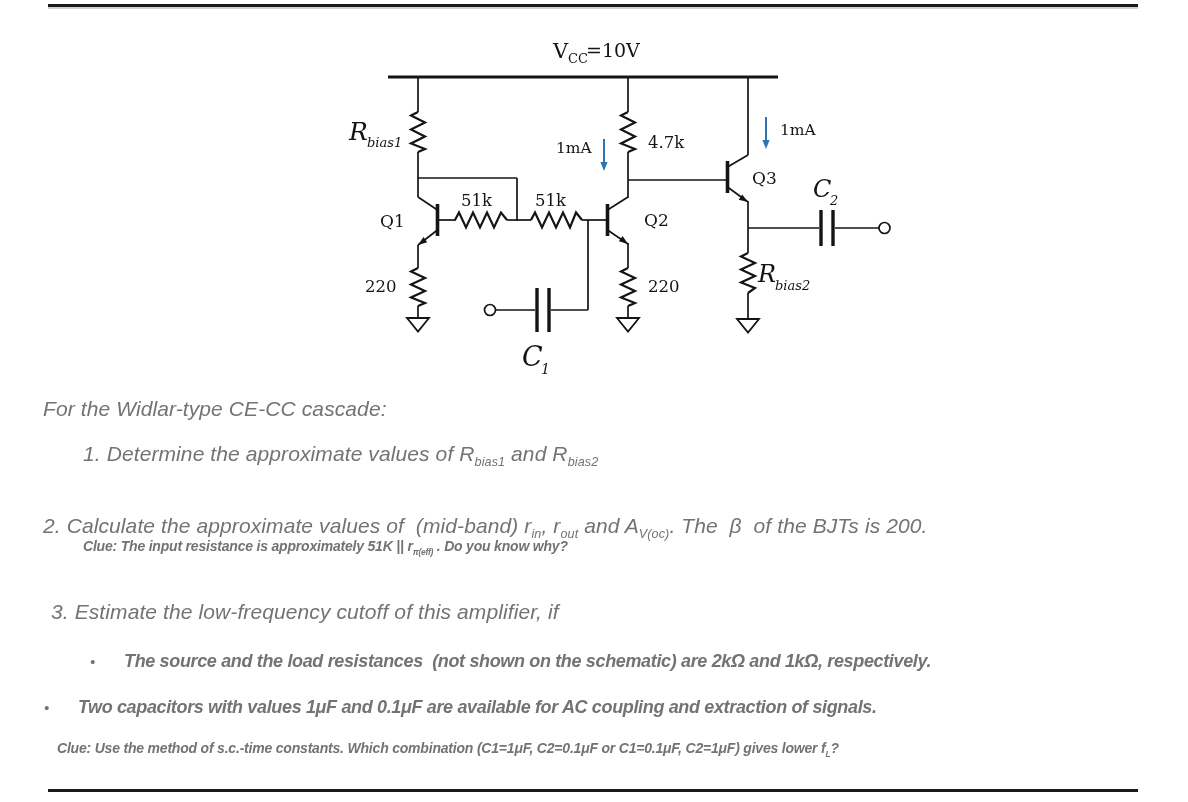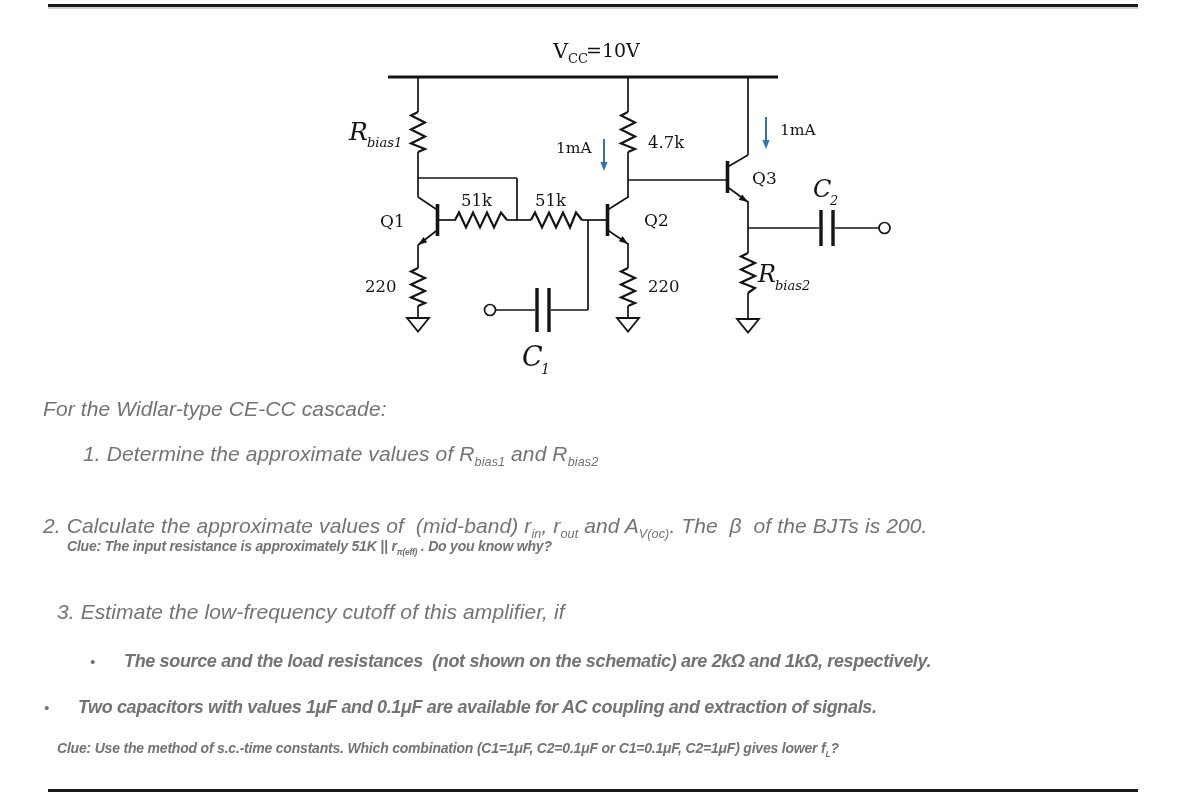--- a/index.html
+++ b/index.html
@@ -140,21 +140,21 @@
   <text class="lbl ital" x="522" y="366" font-size="27">C</text>
   <text class="lbl ital" x="541" y="374" font-size="14">1</text>
 </svg>
 
 <div class="tline h" style="left:43px;top:396px;">For the Widlar-type CE-CC cascade:</div>
 
 <div class="tline h" style="left:43px;top:441px;margin-left:40px;"><span>1. Determine the approximate values of R</span><sub>bias1</sub><span> and R</span><sub>bias2</sub></div>
 
 <div class="tline h" style="left:43px;top:513px;"><span>2. Calculate the approximate values of  (mid-band) r</span><sub>in</sub><span>, r</span><sub>out</sub><span> and A</span><sub>V(oc)</sub><span>. The  β  of the BJTs is 200.</span></div>
 
-<div class="tline clue" style="left:67px;top:538px;"><span>Clue: The input resistance is approximately 51K || r</span><sub>π(eff)</sub><span> . Do you know why?</span></div>
+<div class="tline clue" style="left:83px;top:538px;"><span>Clue: The input resistance is approximately 51K || r</span><sub>π(eff)</sub><span> . Do you know why?</span></div>
 
-<div class="tline h" style="left:57px;top:599px;">3. Estimate the low-frequency cutoff of this amplifier, if</div>
+<div class="tline h" style="left:51px;top:599px;">3. Estimate the low-frequency cutoff of this amplifier, if</div>
 
 <div class="tline bl" style="left:52px;top:651px;margin-left:38px;"><span class="bdot">•</span><span>The source and the load resistances  (not shown on the schematic) are 2kΩ and 1kΩ, respectively.</span></div>
 
 <div class="tline bl" style="left:44px;top:697px;"><span class="bdot">•</span><span>Two capacitors with values 1μF and 0.1μF are available for AC coupling and extraction of signals.</span></div>
 
 <div class="tline clue" style="left:57px;top:740px;"><span>Clue: Use the method of s.c.-time constants. Which combination (C1=1μF, C2=0.1μF or C1=0.1μF, C2=1μF) gives lower f</span><sub>L</sub><span>?</span></div>
 
 </body></html>

